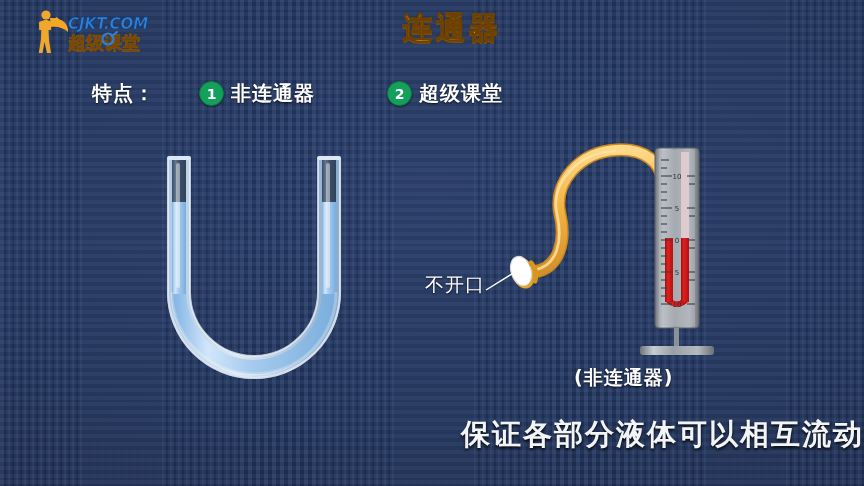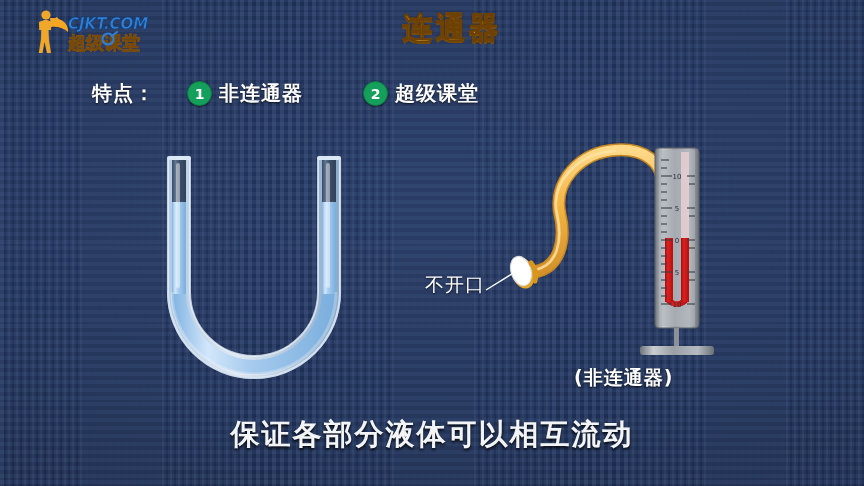--- a/index.html
+++ b/index.html
@@ -40,21 +40,21 @@
   
   .title{
     position:absolute;left:0;right:0;top:8px;text-align:center;
     font-size:30px;font-weight:bold;color:#f2b93c;
     letter-spacing:3px;
     text-shadow:0 2px 0 #7a4c06, 0 0 2px #2b1a02;
     margin-left:40px;
     -webkit-text-stroke:1px #6d4104;
   }
   
-  .features{position:absolute;left:92px;top:80px;display:flex;align-items:center;gap:0;}
+  .features{position:absolute;left:92px;top:80px;display:flex;align-items:center;gap:12px;}
   .feat-label{
     color:#ffffff;font-size:20px;font-weight:bold;letter-spacing:1px;
     text-shadow:0 1px 2px rgba(0,0,0,.7);
   }
   .feat-item{display:flex;align-items:center;gap:7px;}
   .feat-item.a{margin-left:32px;}
   .feat-item.b{margin-left:60px;}
   .num{
     width:23px;height:23px;border-radius:50%;
     background:#14a05a;border:1px solid #0d7a43;
@@ -72,21 +72,21 @@
     color:#fff;font-size:19px;font-weight:normal;letter-spacing:1px;
     text-shadow:0 1px 2px rgba(0,0,0,.75);
   }
   .lbl-feilian{
     position:absolute;left:574px;top:365px;
     color:#fff;font-size:19px;font-weight:bold;letter-spacing:1px;
     text-shadow:0 1px 2px rgba(0,0,0,.75);
     text-align:center;
   }
   .caption{
-    position:absolute;left:0;right:0;top:415px;text-align:center;
+    position:absolute;left:0;right:0;top:415px;text-align:right;
     color:#f3f4f6;font-size:29px;font-weight:bold;letter-spacing:2px;
     text-shadow:0 2px 3px rgba(0,0,0,.85);
   }
   svg.art{position:absolute;left:0;top:0;overflow:visible;}
 </style>
 </head>
 <body>
 
 <div id="stage">
   <div class="grid"></div>

